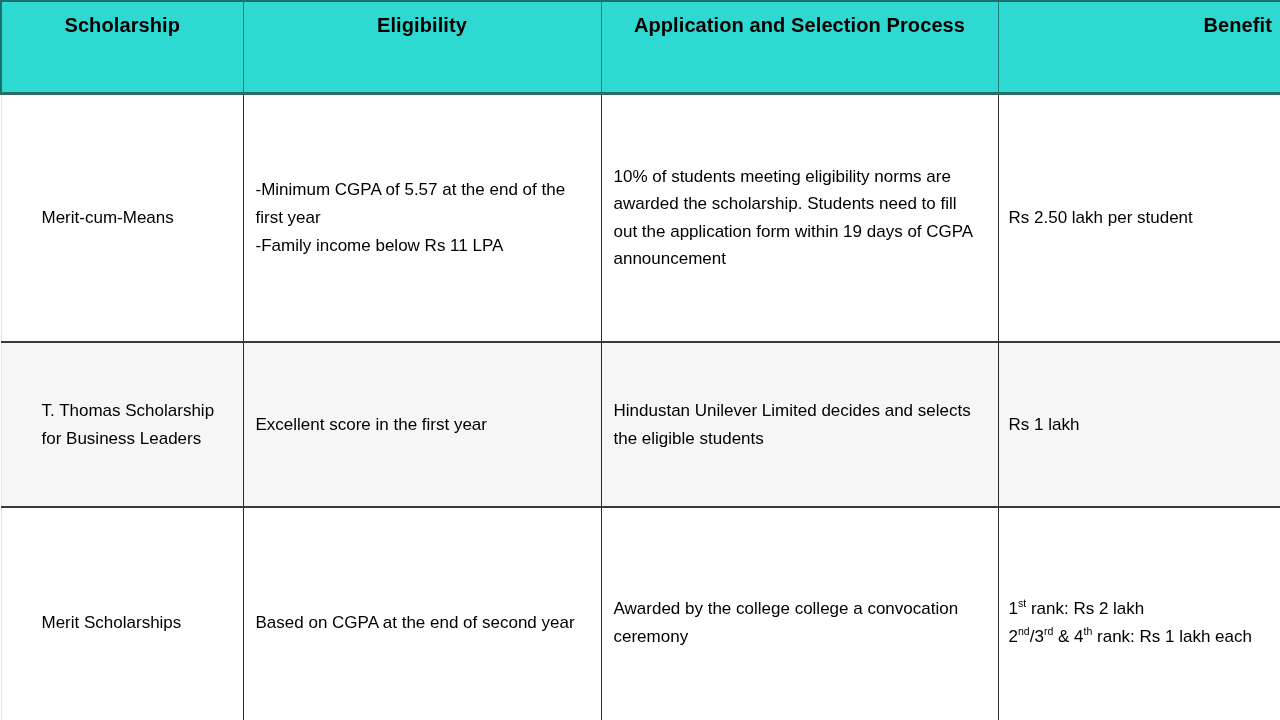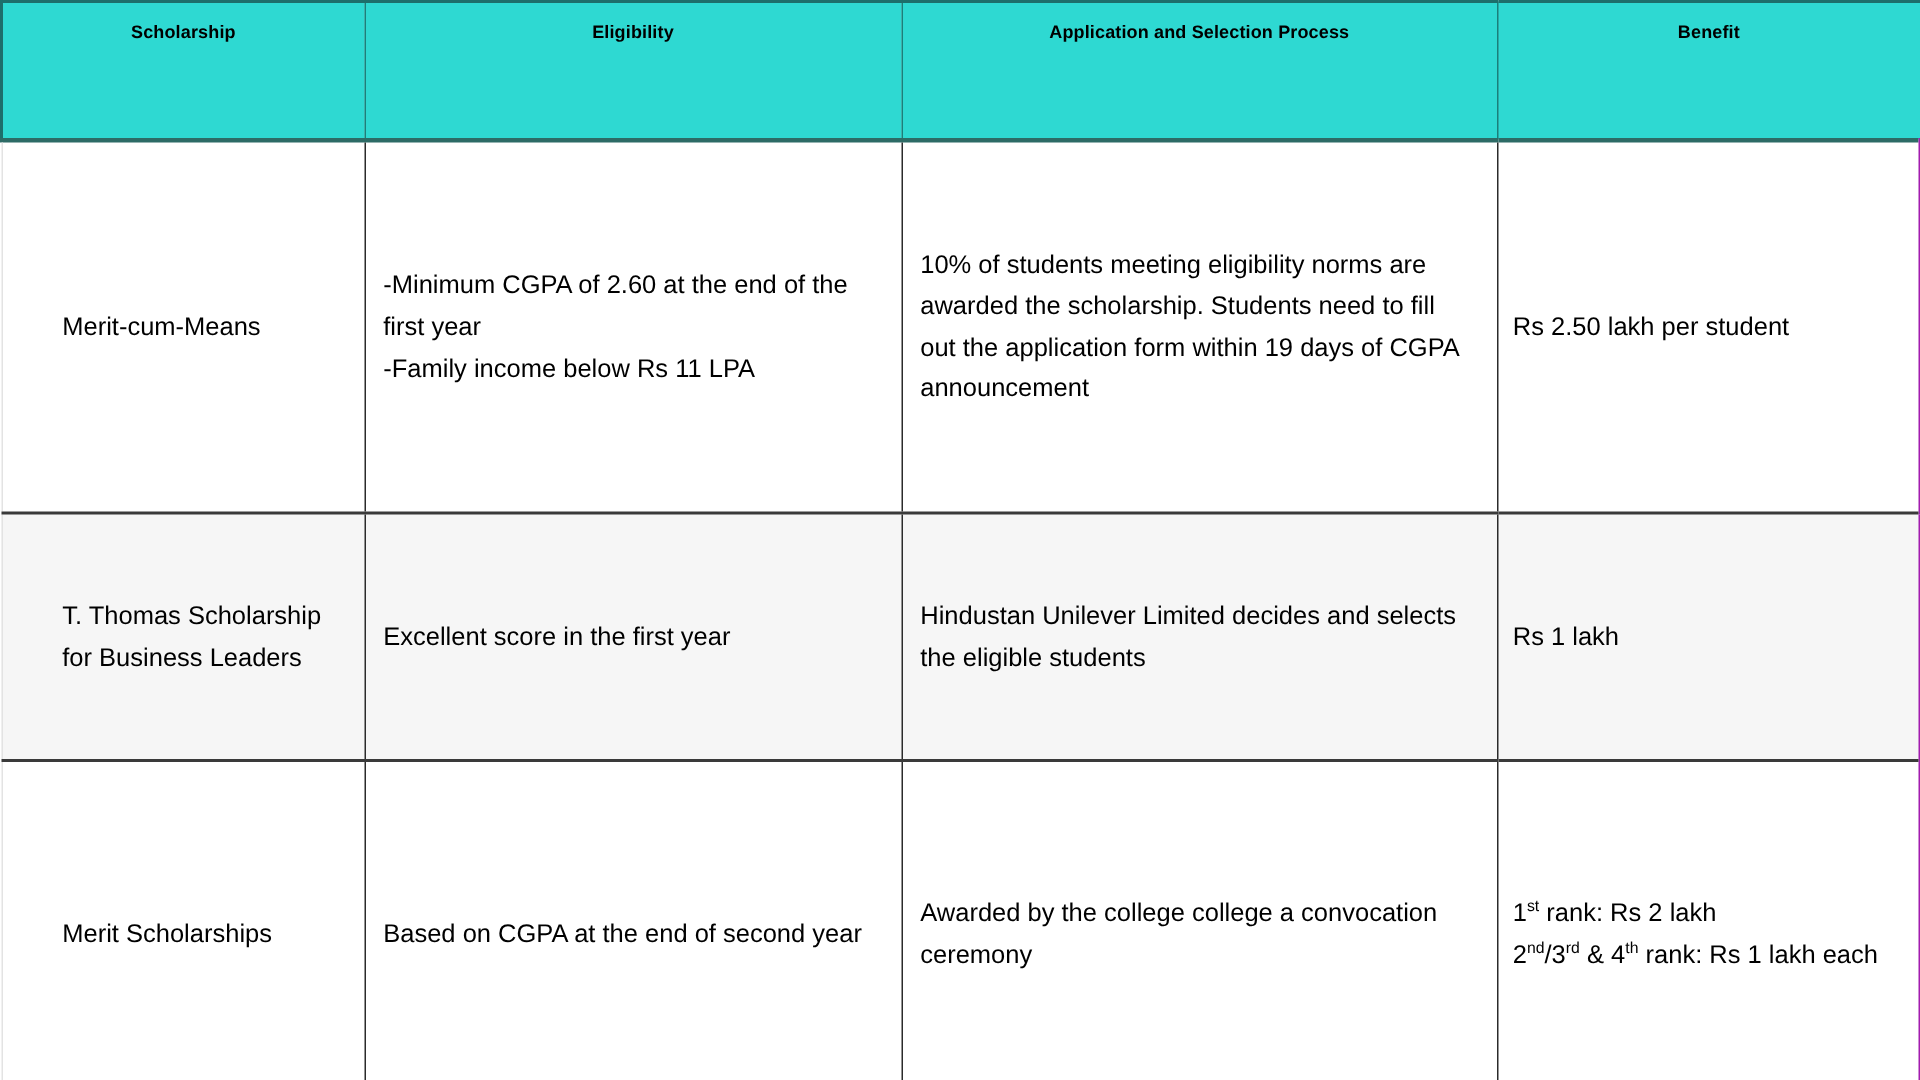--- a/index.html
+++ b/index.html
@@ -29,53 +29,53 @@
   .col-benefit     { width: 283px; }
 
   
   thead tr {
     height: 92px;
   }
   th {
     background: #2ed9d2;
     color: #000000;
     font-weight: bold;
-    font-size: 12px;
+    font-size: 20px;
     text-align: center;
     vertical-align: top;
     padding: 12px 8px 0 8px;
     border-left: 1px solid #1b7f7a;
     border-right: 1px solid #1b7f7a;
     border-top: 2px solid #1d6f6b;
     border-bottom: 3px solid #2d6b66;
     box-sizing: border-box;
     letter-spacing: 0.1px;
   }
   th.first-col { border-left: 2px solid #1d6f6b; }
-  th.last-col  { border-right: 2px solid #c2410c; }
+  th.last-col  { border-right: 2px solid #c2410c; text-align: right; }
 
   
   tbody td {
     font-size: 17px;
     line-height: 1.62;
     text-align: left;
     vertical-align: middle;
     padding: 6px 14px 6px 12px;
     border-left: 1px solid #2b2b2b;
     border-right: 1px solid #2b2b2b;
     border-bottom: 2px solid #3a3a3a;
     box-sizing: border-box;
     word-wrap: break-word;
   }
   tbody td.first-col {
     border-left: 1px solid #e3e3e3;
     padding-left: 40px;
   }
   tbody td.last-col {
-    border-right: 4px solid #a21caf;
+    border-right: 1px solid #a21caf;
     padding-left: 10px;
   }
   tbody tr:last-child td {
     border-bottom: 2px solid #6e6e6e;
   }
 
   tbody tr.row-white td { background: #ffffff; }
   tbody tr.row-shaded td { background: #f6f6f6; }
 
   tr.body-row-1 { height: 249px; }
@@ -108,21 +108,21 @@
       <th>Application and Selection Process</th>
       <th class="last-col">Benefit</th>
     </tr>
   </thead>
 
   <tbody>
 
     <tr class="row-white body-row-1">
       <td class="first-col">Merit-cum-Means</td>
       <td>
-        <span class="cell-line">-Minimum CGPA of 2.60 at the end of the first year</span>
+        <span class="cell-line">-Minimum CGPA of 5.57 at the end of the first year</span>
         <span class="cell-line">-Family income below Rs 11 LPA</span>
       </td>
       <td>10% of students meeting eligibility norms are awarded the scholarship. Students need to fill out the application form within 19 days of CGPA announcement</td>
       <td class="last-col">Rs 2.50 lakh per student</td>
     </tr>
 
     <tr class="row-shaded body-row-2">
       <td class="first-col">T. Thomas Scholarship for Business Leaders</td>
       <td>Excellent score in the first year</td>
       <td>Hindustan Unilever Limited decides and selects the eligible students</td>

